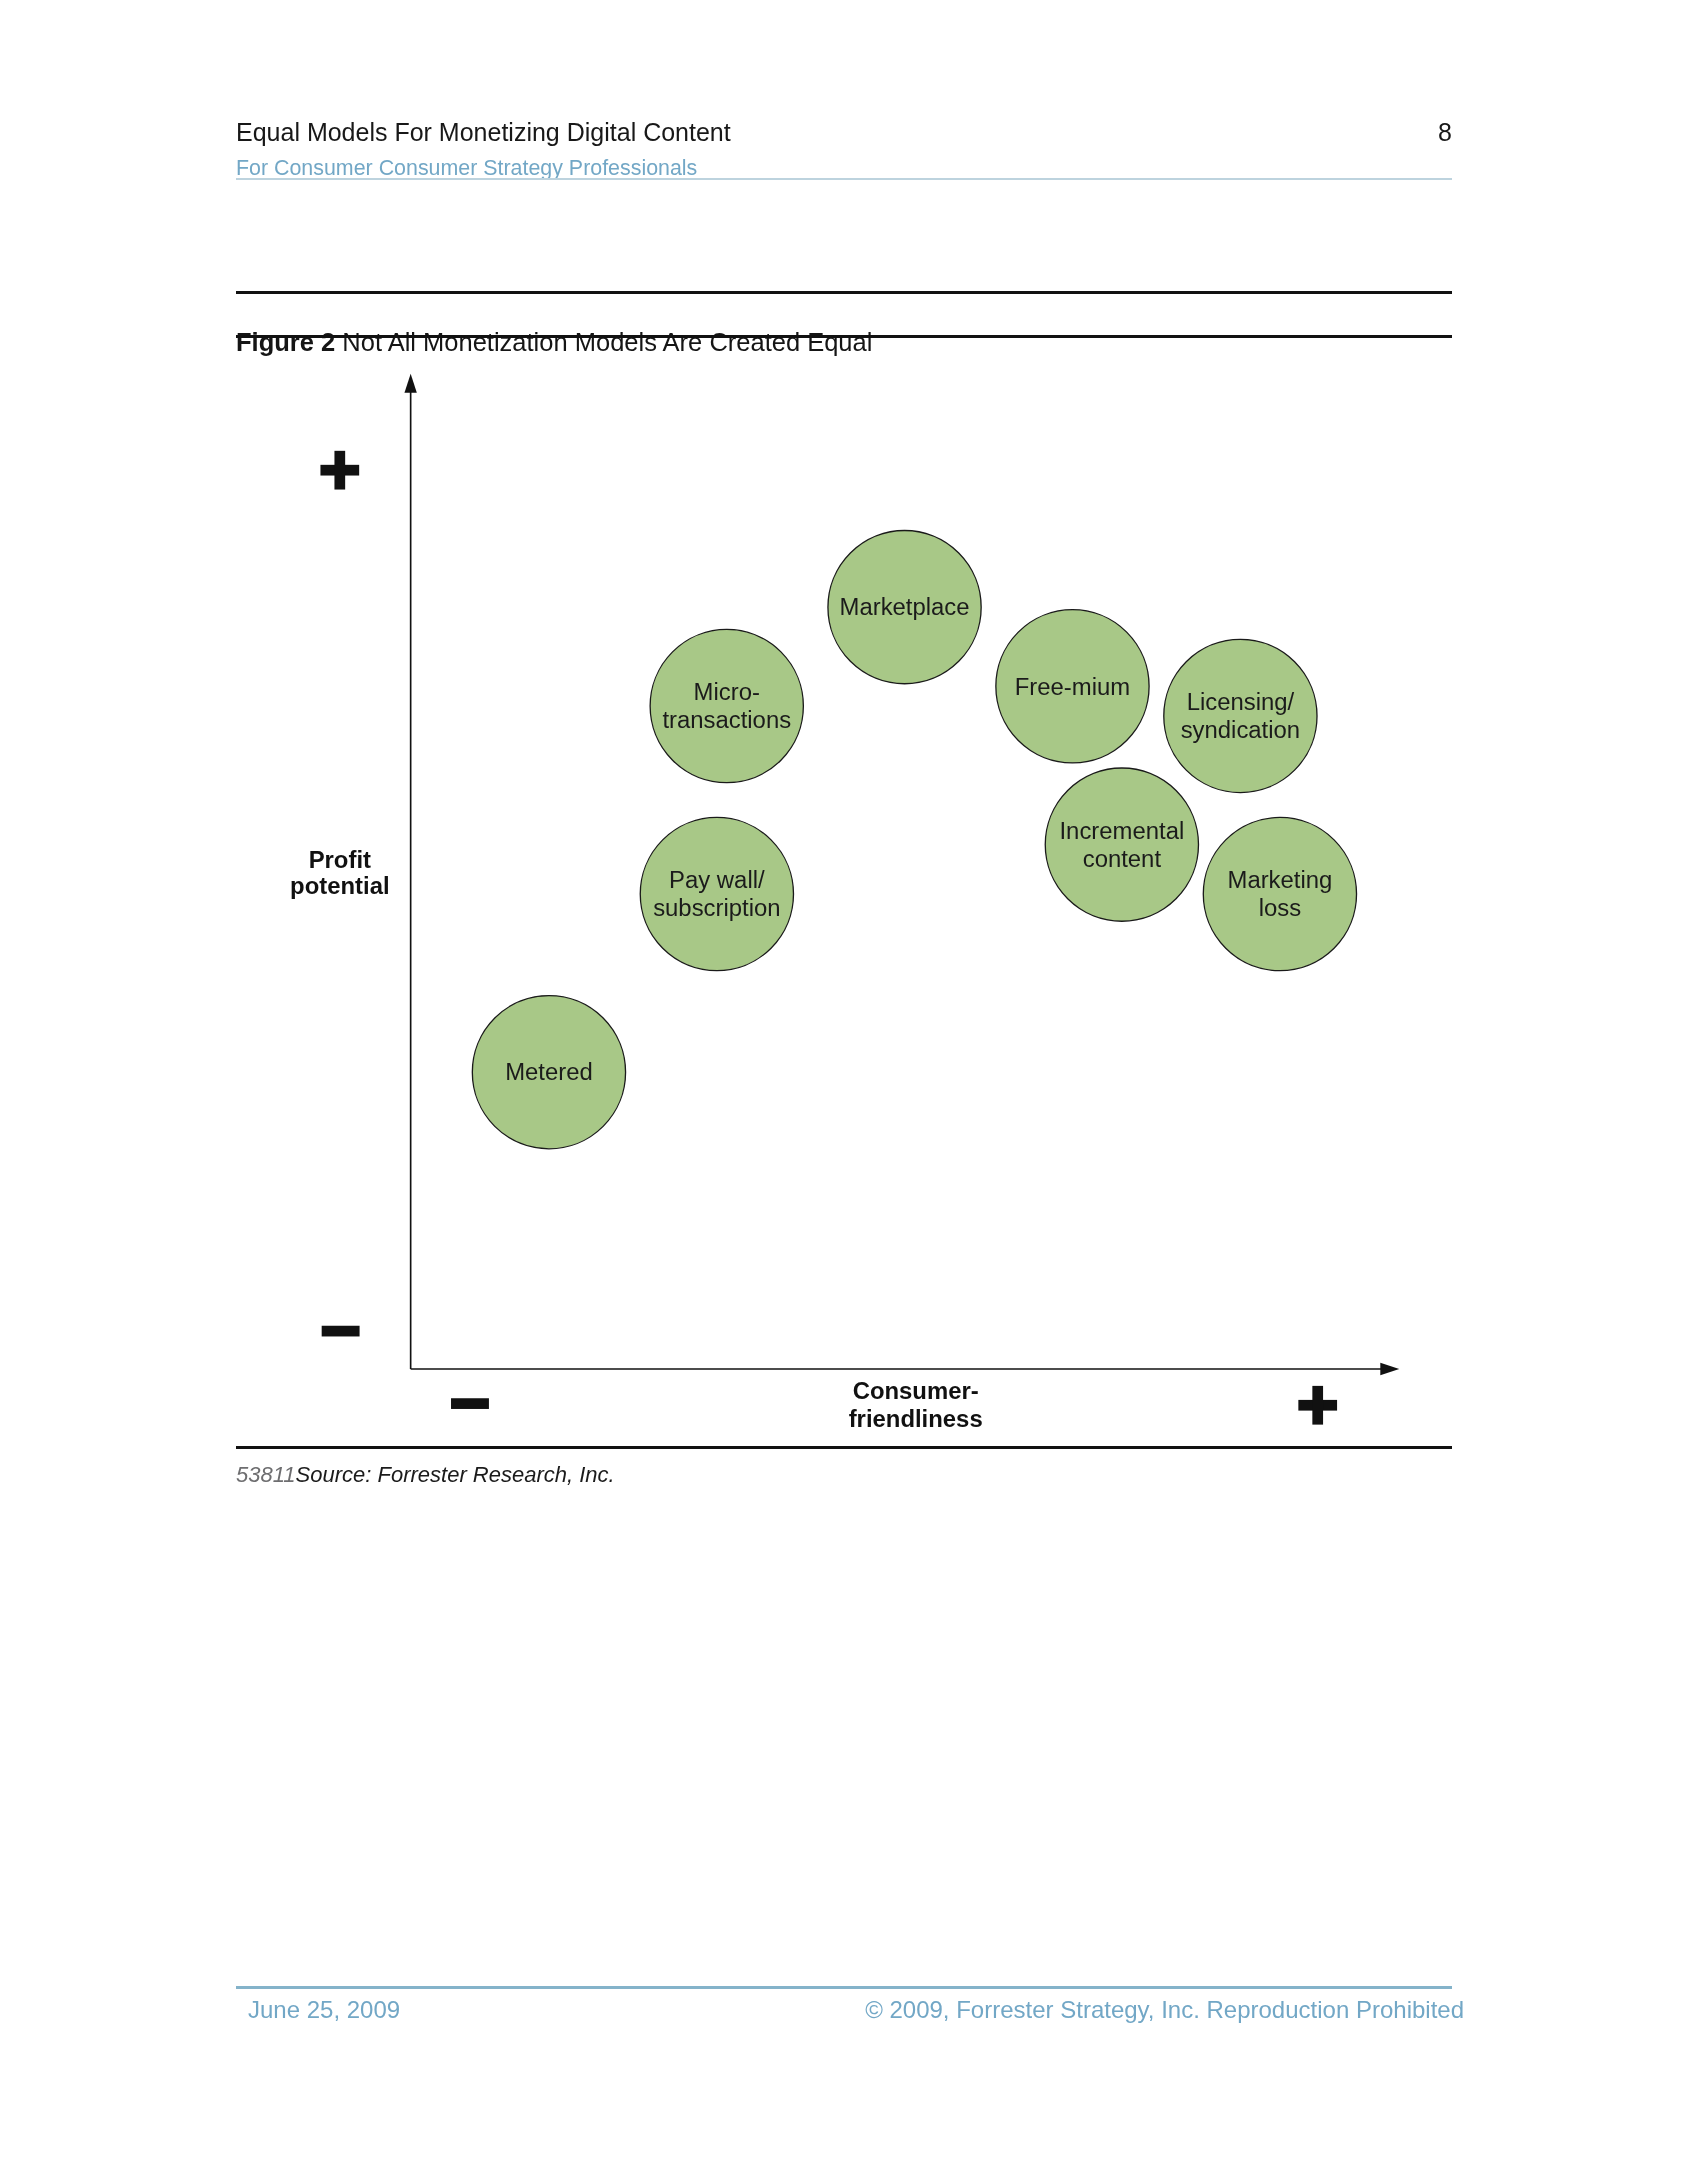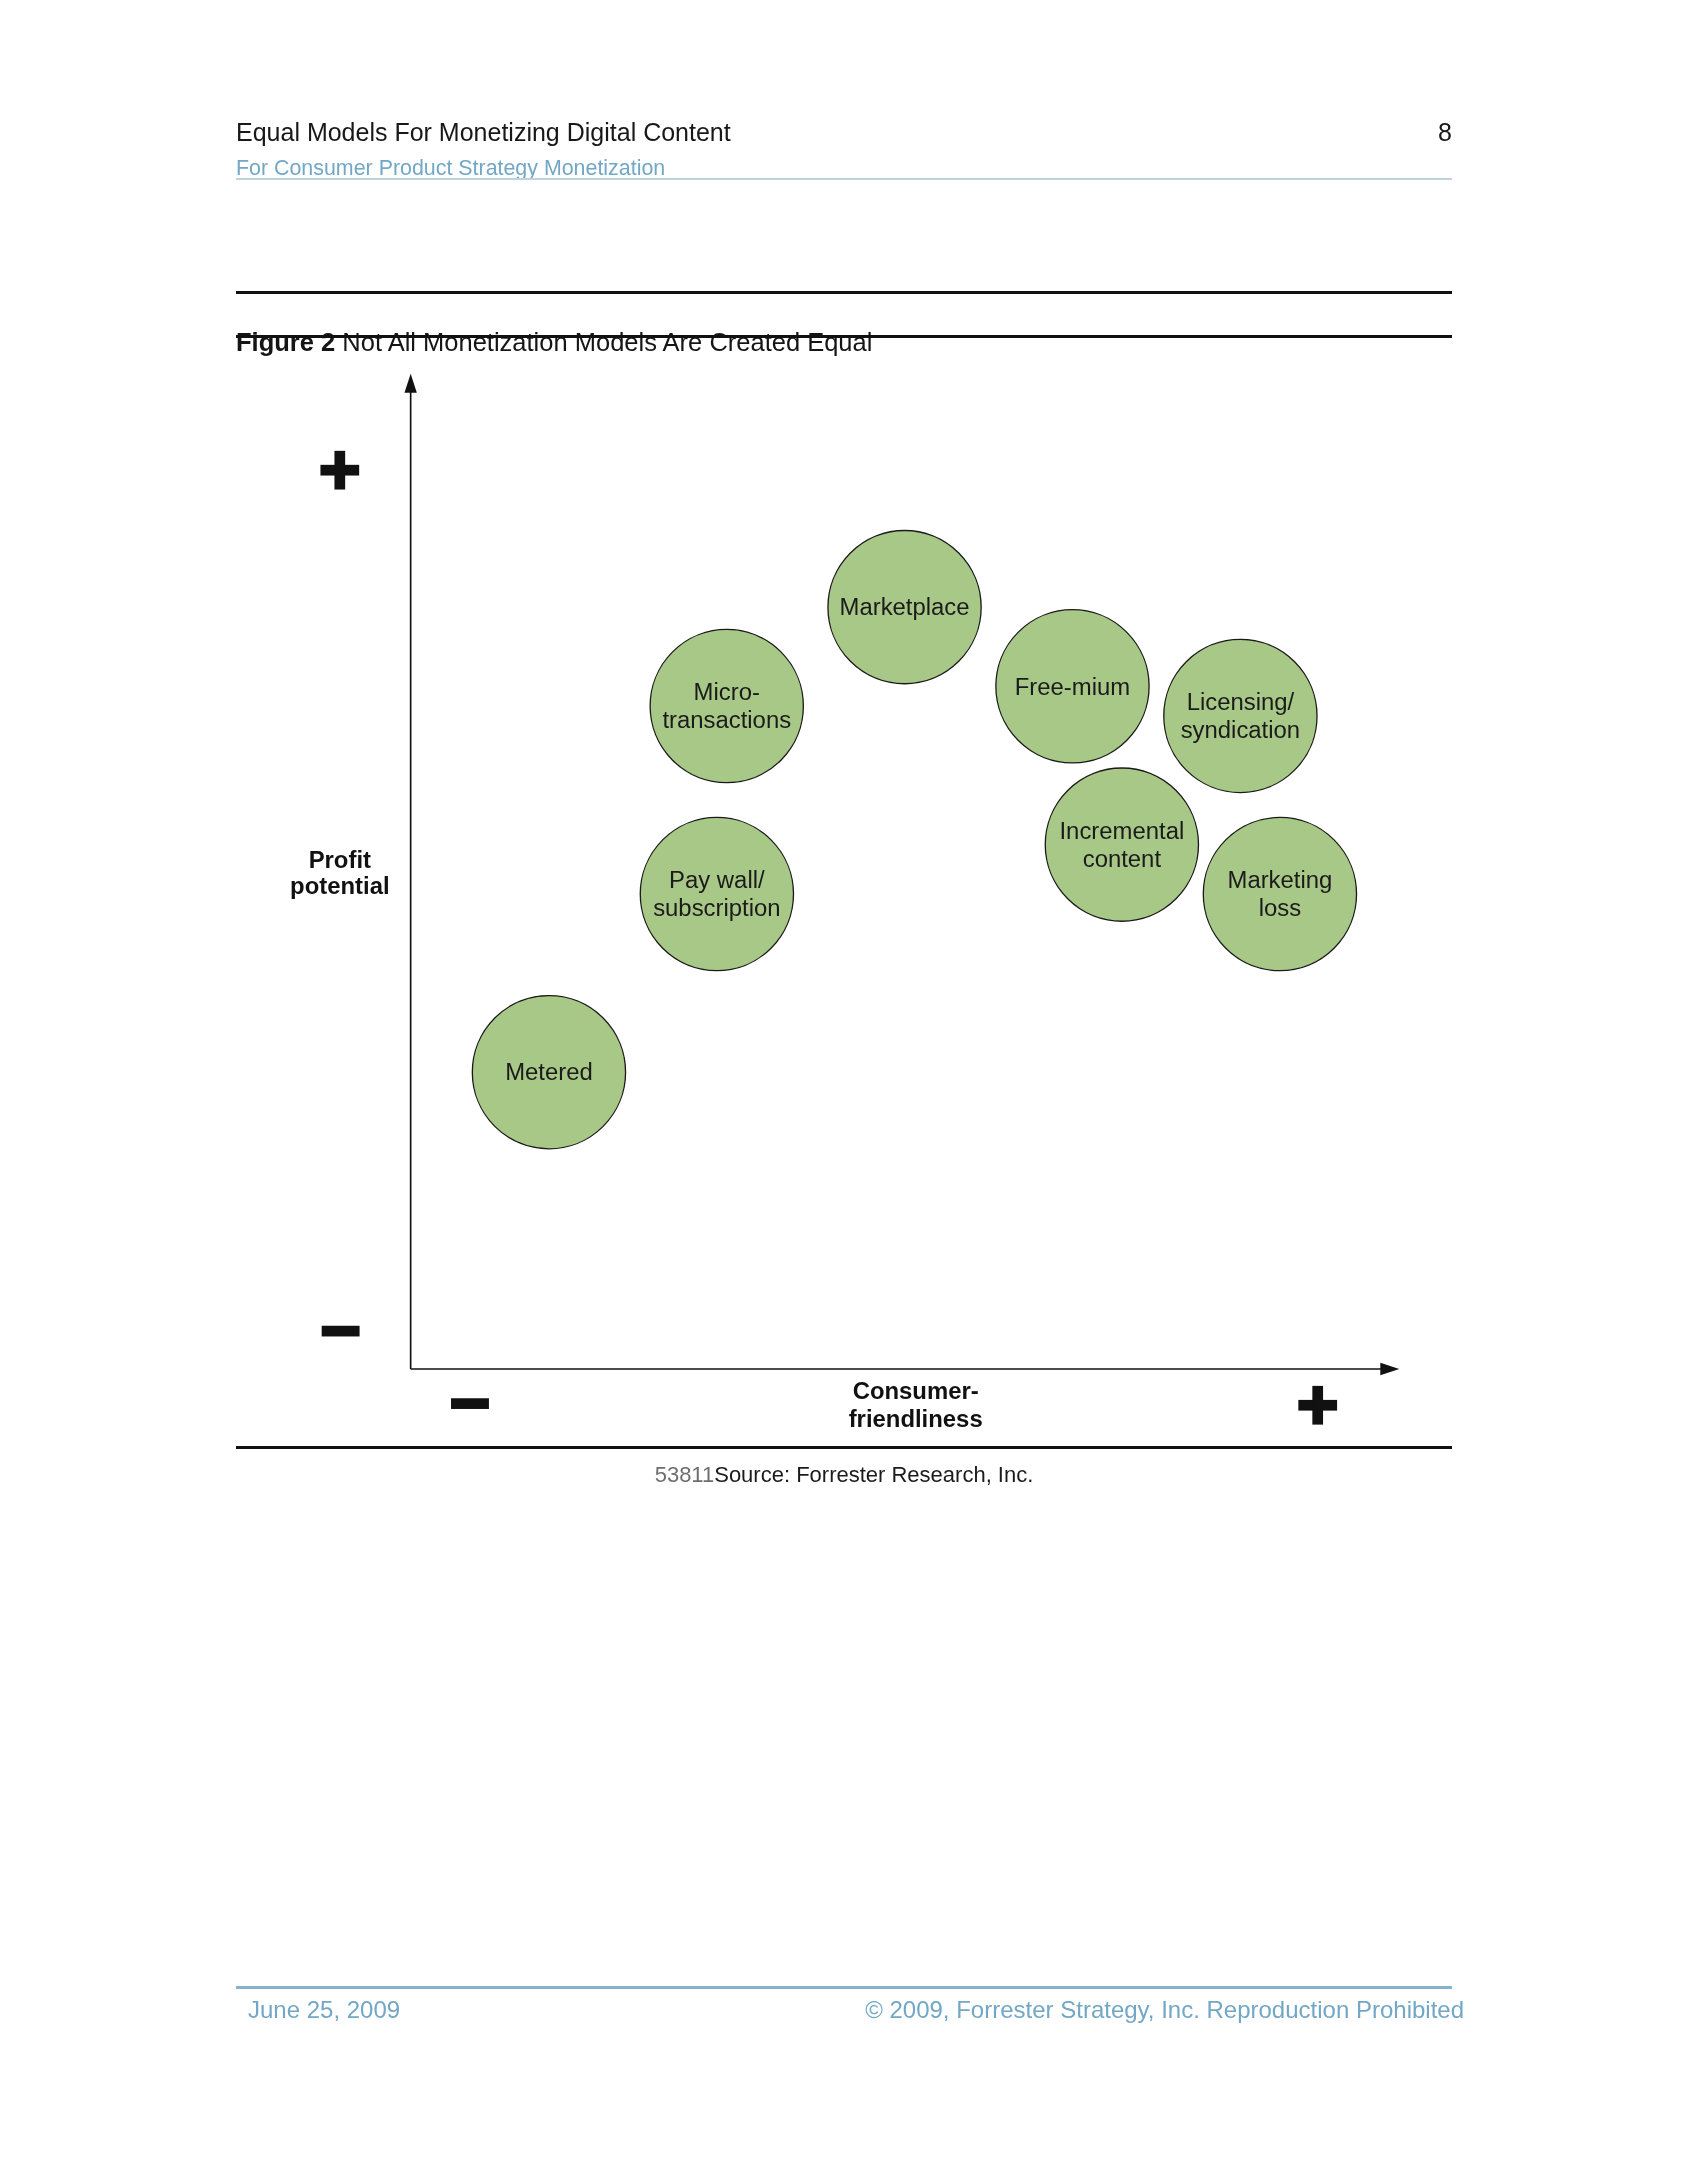--- a/index.html
+++ b/index.html
@@ -42,22 +42,23 @@
   
   .chart-wrap { left: 236px; top: 363px; width: 1216px; height: 1086px; }
   svg text { font-family: "Liberation Sans", sans-serif; }
   .bubble-label { font-size: 29px; fill: #1b1b1b; }
   .axis-label { font-size: 29px; font-weight: 700; fill: #111; }
 
   
   .fig-rule-heavy { left: 236px; top: 1446px; width: 1216px; height: 3.3px; background: #111; }
   .fig-footer {
     left: 236px; top: 1462px; width: 1216px;
-    display: flex; justify-content: center; align-items: baseline;
+    display: flex; justify-content: flex-start; align-items: baseline;
     font-size: 22px;
+    font-style: italic;
   }
   .fig-id { color: #6e6e70; }
   .fig-source { color: #1b1b1b; }
 
   
   .pg-rule { left: 236px; top: 1986px; width: 1216px; height: 2.5px; background: #84b3ca; }
   .pg-footer {
     left: 248px; top: 1996px; width: 1216px;
     display: flex; justify-content: space-between; align-items: baseline;
     font-size: 24px; color: #72a7c6;
@@ -65,21 +66,21 @@
 </style>
 </head>
 <body>
 
 <div class="page">
 
   <div class="abs hdr-row">
     <span>Equal Models For Monetizing Digital Content</span>
     <span>8</span>
   </div>
-  <div class="abs hdr-sub">For Consumer Product Strategy Monetization</div>
+  <div class="abs hdr-sub">For Consumer Consumer Strategy Professionals</div>
   <div class="abs hdr-rule"></div>
 
   <div class="abs fig-rule-top"></div>
   <div class="abs fig-title">
     <span class="fig-label">Figure 2</span>
     <span>Not All Monetization Models Are Created Equal</span>
   </div>
   <div class="abs fig-rule-bottom"></div>
 
   <div class="abs chart-wrap">

